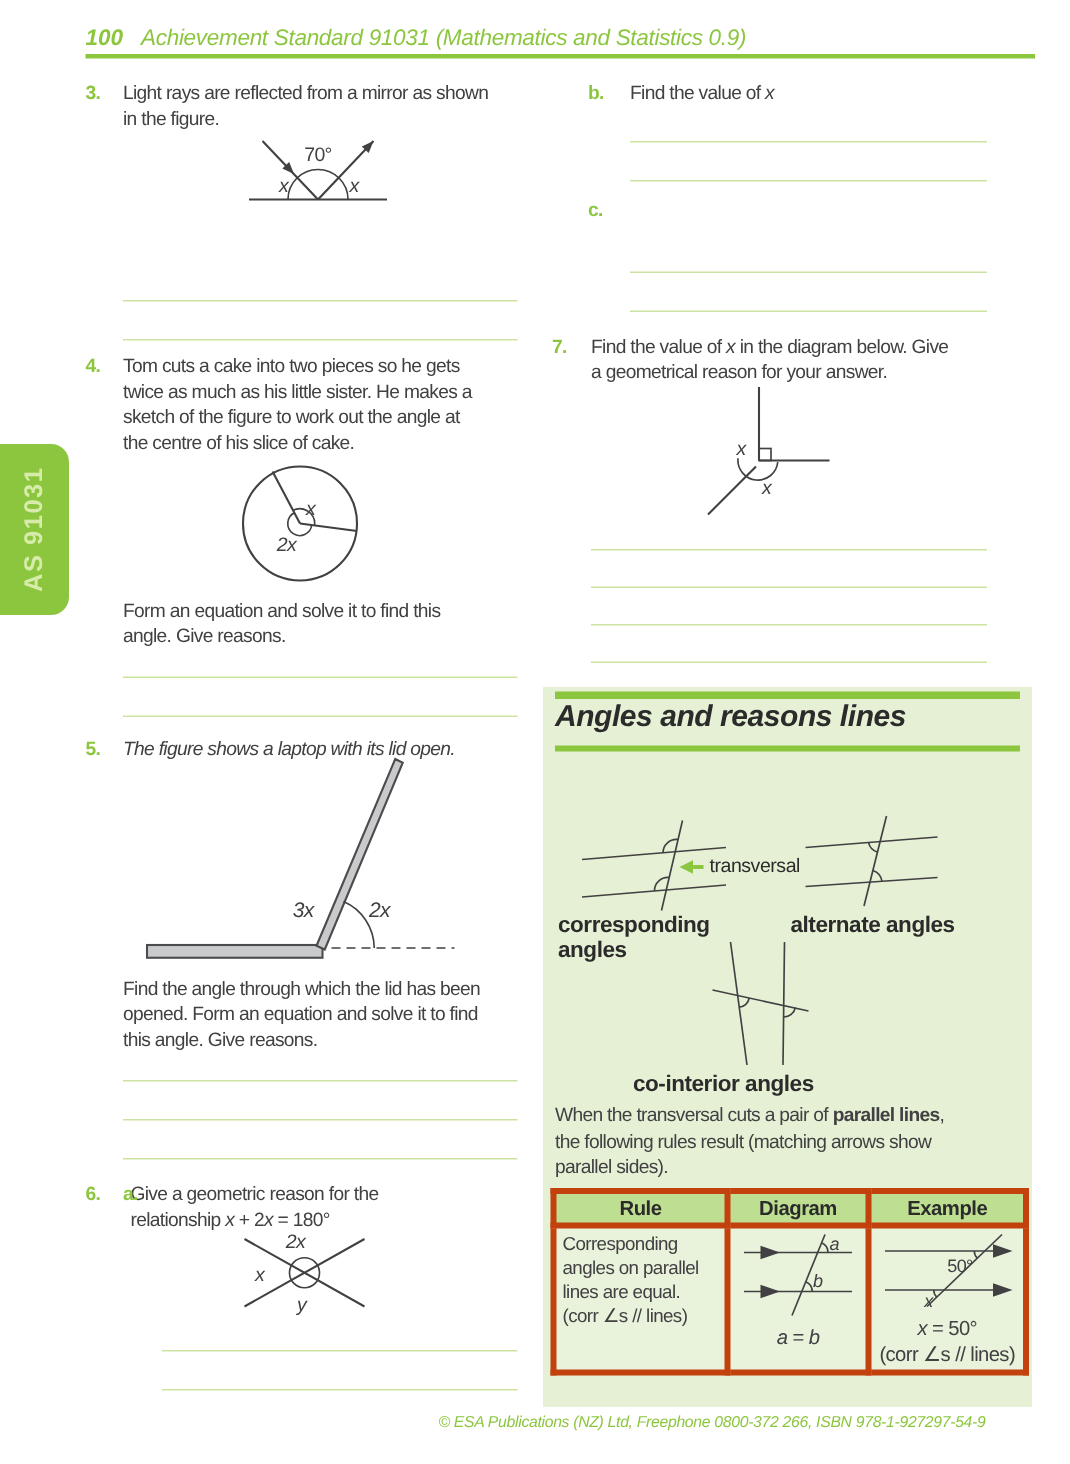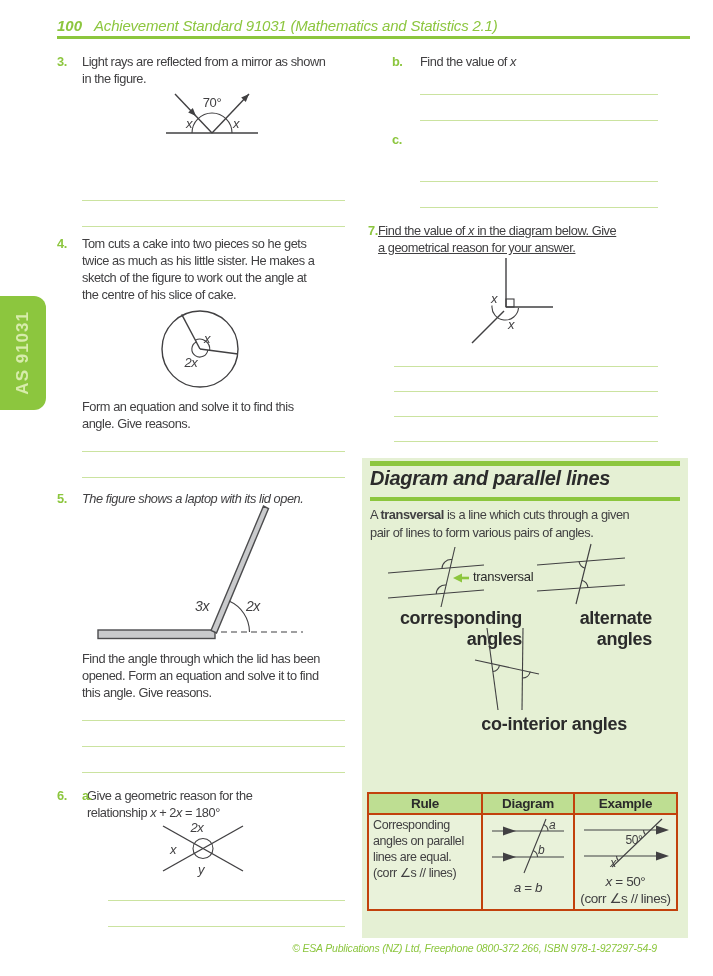--- a/index.html
+++ b/index.html
@@ -24,39 +24,39 @@
   svg text{font-family:"Liberation Sans","DejaVu Sans",sans-serif;fill:#414042;}
   .ln{stroke:#414042;stroke-width:1.4;fill:none;}
   .thin{stroke:#414042;stroke-width:1.1;fill:none;}
   .grayfill{fill:#c9cacc;stroke:#4c4c4e;stroke-width:1.4;}
   
   .box{position:absolute;left:362px;top:458px;width:326px;height:480px;background:#e5f0d4;}
   .bar{position:absolute;left:8px;width:310px;background:#8cc63e;}
   .box-title{position:absolute;left:8px;top:9px;font-size:20px;font-weight:bold;font-style:italic;
              color:#2b2b2b;letter-spacing:-0.3px;}
   .para{position:absolute;left:8px;font-size:12.8px;letter-spacing:-0.45px;line-height:17.5px;white-space:nowrap;}
-  .cap{position:absolute;font-weight:bold;font-size:18px;letter-spacing:-0.3px;text-align:right;color:#2b2b2b;}
+  .cap{position:absolute;font-weight:bold;font-size:15px;letter-spacing:-0.3px;text-align:left;color:#2b2b2b;}
   .tr-label{position:absolute;font-size:13px;letter-spacing:-0.3px;color:#2b2b2b;}
   
   table.rules{position:absolute;left:5px;top:334px;border-collapse:collapse;}
-  table.rules th,table.rules td{border:2px solid #c2410c;vertical-align:top;}
+  table.rules th,table.rules td{border:4px solid #c2410c;vertical-align:top;}
   table.rules th{background:#bede92;font-size:13.5px;letter-spacing:-0.3px;padding:2px 3px;color:#2b2b2b;}
   table.rules td{font-size:12.5px;letter-spacing:-0.4px;line-height:16px;padding:2px 4px;background:#e9f2da;}
   td.c{text-align:center;}
   .eq{font-size:13.5px;margin-top:1px;}
   
   .foot{position:absolute;top:942px;right:56px;color:#8cc63e;font-style:italic;font-size:10.5px;letter-spacing:-0.2px;}
 </style>
 </head>
 <body>
 
 <div class="page">
 
   <div class="hdr">
-    <span class="pgnum">100</span><span class="ttl">Achievement Standard 91031 (Mathematics and Statistics 2.1)</span>
+    <span class="pgnum">100</span><span class="ttl">Achievement Standard 91031 (Mathematics and Statistics 0.9)</span>
   </div>
   <div class="hdr-rule"></div>
 
   <div class="tab">
     <span>AS 91031</span>
   </div>
 
   <div class="q" style="top:53px;left:57px;width:290px;">
     <span class="qnum">3.</span>
     <div class="txt" style="margin-left:25px;">Light rays are reflected from a mirror as shown<br>in the figure.</div>
@@ -133,42 +133,41 @@
   </div>
 
   <div class="q" style="top:131px;left:368px;width:292px;">
     <span class="qnum" style="left:24px;">c.</span>
     <div class="ans" style="top:50px;left:52px;width:238px;"></div>
     <div class="ans" style="top:76px;left:52px;width:238px;"></div>
   </div>
 
   <div class="q" style="top:222px;left:368px;width:292px;">
     <span class="qnum">7.</span>
-    <div class="txt" style="margin-left:10px;text-decoration:underline;">Find the value of <i>x</i> in the diagram below. Give<br>a geometrical reason for your answer.</div>
+    <div class="txt" style="margin-left:26px;">Find the value of <i>x</i> in the diagram below. Give<br>a geometrical reason for your answer.</div>
     <svg class="abs" style="top:34px;left:87px;" width="105" height="95" viewBox="0 0 105 95">
       <line class="ln" x1="51" y1="2" x2="51" y2="51"></line>
       <line class="ln" x1="51" y1="51" x2="98" y2="51"></line>
       <rect class="thin" x="51" y="43" width="8" height="8"></rect>
       <line class="ln" x1="49" y1="55" x2="17" y2="87"></line>
       <path class="thin" d="M 37 49.5 A 13 13 0 0 0 63.5 52"></path>
       <text x="39" y="47" font-size="13" font-style="italic" text-anchor="middle">x</text>
       <text x="56" y="73" font-size="13" font-style="italic" text-anchor="middle">x</text>
     </svg>
     <div class="ans" style="top:144px;left:26px;width:264px;"></div>
     <div class="ans" style="top:169px;left:26px;width:264px;"></div>
     <div class="ans" style="top:194px;left:26px;width:264px;"></div>
     <div class="ans" style="top:219px;left:26px;width:264px;"></div>
   </div>
 
   <div class="box">
     <div class="bar" style="top:3px;height:4.5px;"></div>
-    <div class="box-title">Diagram and parallel lines</div>
+    <div class="box-title">Angles and reasons lines</div>
     <div class="bar" style="top:39px;height:3.5px;"></div>
 
-    <div class="para" style="top:48px;">A <b>transversal</b> is a line which cuts through a given<br>pair of lines to form various pairs of angles.</div>
 
     <svg class="abs" style="top:86px;left:24px;" width="100" height="66" viewBox="0 0 100 66">
       <line class="thin" x1="2" y1="29" x2="98" y2="21"></line>
       <line class="thin" x1="2" y1="54" x2="98" y2="46"></line>
       <line class="thin" x1="69" y1="3" x2="55" y2="63"></line>
       <path class="thin" d="M 56 24.6 A 9 9 0 0 1 66 15.6"></path>
       <path class="thin" d="M 50.3 50 A 9 9 0 0 1 60.3 41"></path>
     </svg>
 
     <svg class="abs" style="top:114px;left:90px;" width="18" height="12" viewBox="0 0 18 12">
@@ -190,20 +189,21 @@
 
     <svg class="abs" style="top:168px;left:111px;" width="70" height="86" viewBox="0 0 70 86">
       <line class="thin" x1="14" y1="2" x2="25" y2="84"></line>
       <line class="thin" x1="50" y1="2" x2="49" y2="84"></line>
       <line class="thin" x1="2" y1="34" x2="66" y2="48"></line>
       <path class="thin" d="M 26.5 39.3 A 8 8 0 0 1 19.8 45.5"></path>
       <path class="thin" d="M 57.3 45.7 A 8 8 0 0 1 49.4 52"></path>
     </svg>
     <div class="cap" style="top:256px;left:60px;width:205px;">co-interior angles</div>
 
+    <div class="para" style="top:276px;">When the transversal cuts a pair of <b>parallel lines</b>,<br>the following rules result (matching arrows show<br>parallel sides).</div>
 
     <table class="rules">
       <tbody>
           <tr>
         <th style="width:106px;">Rule</th>
         <th style="width:84px;">Diagram</th>
         <th style="width:95px;">Example</th>
       </tr>
       <tr>
         <td>

